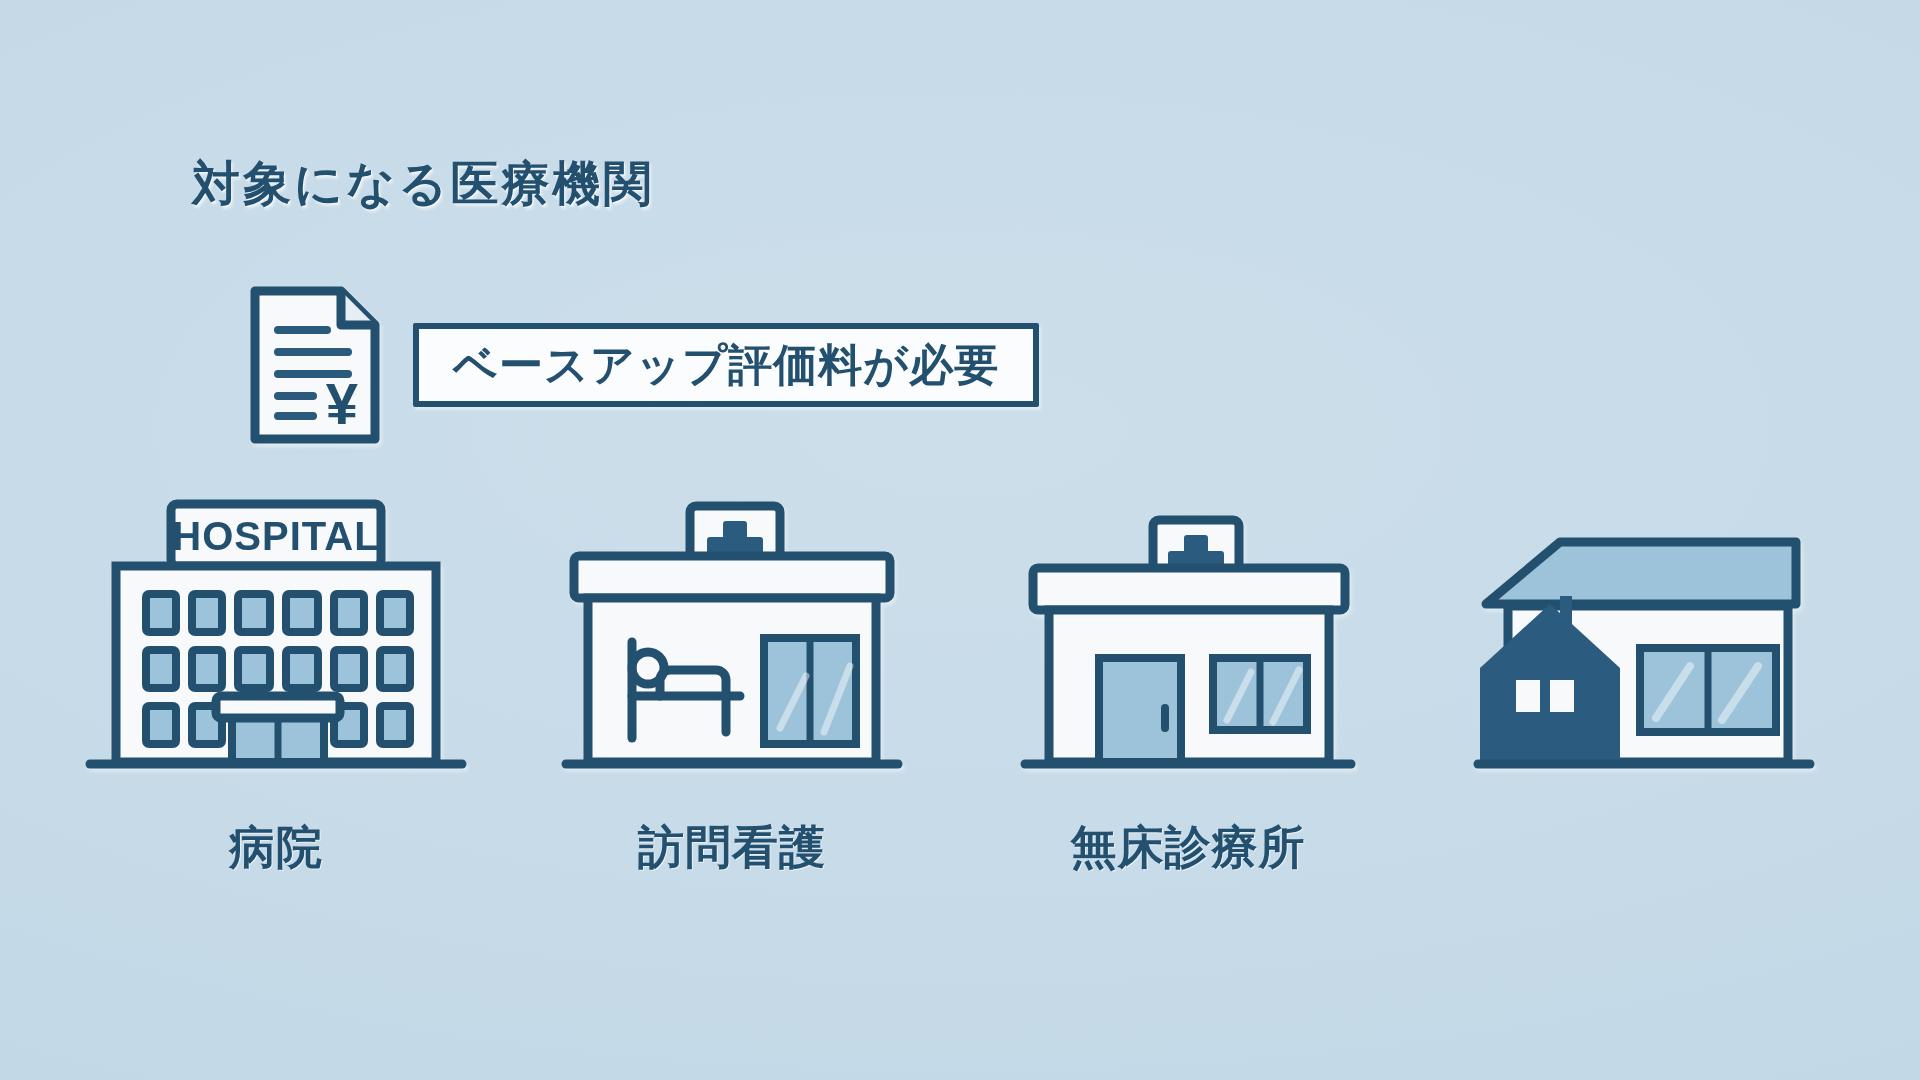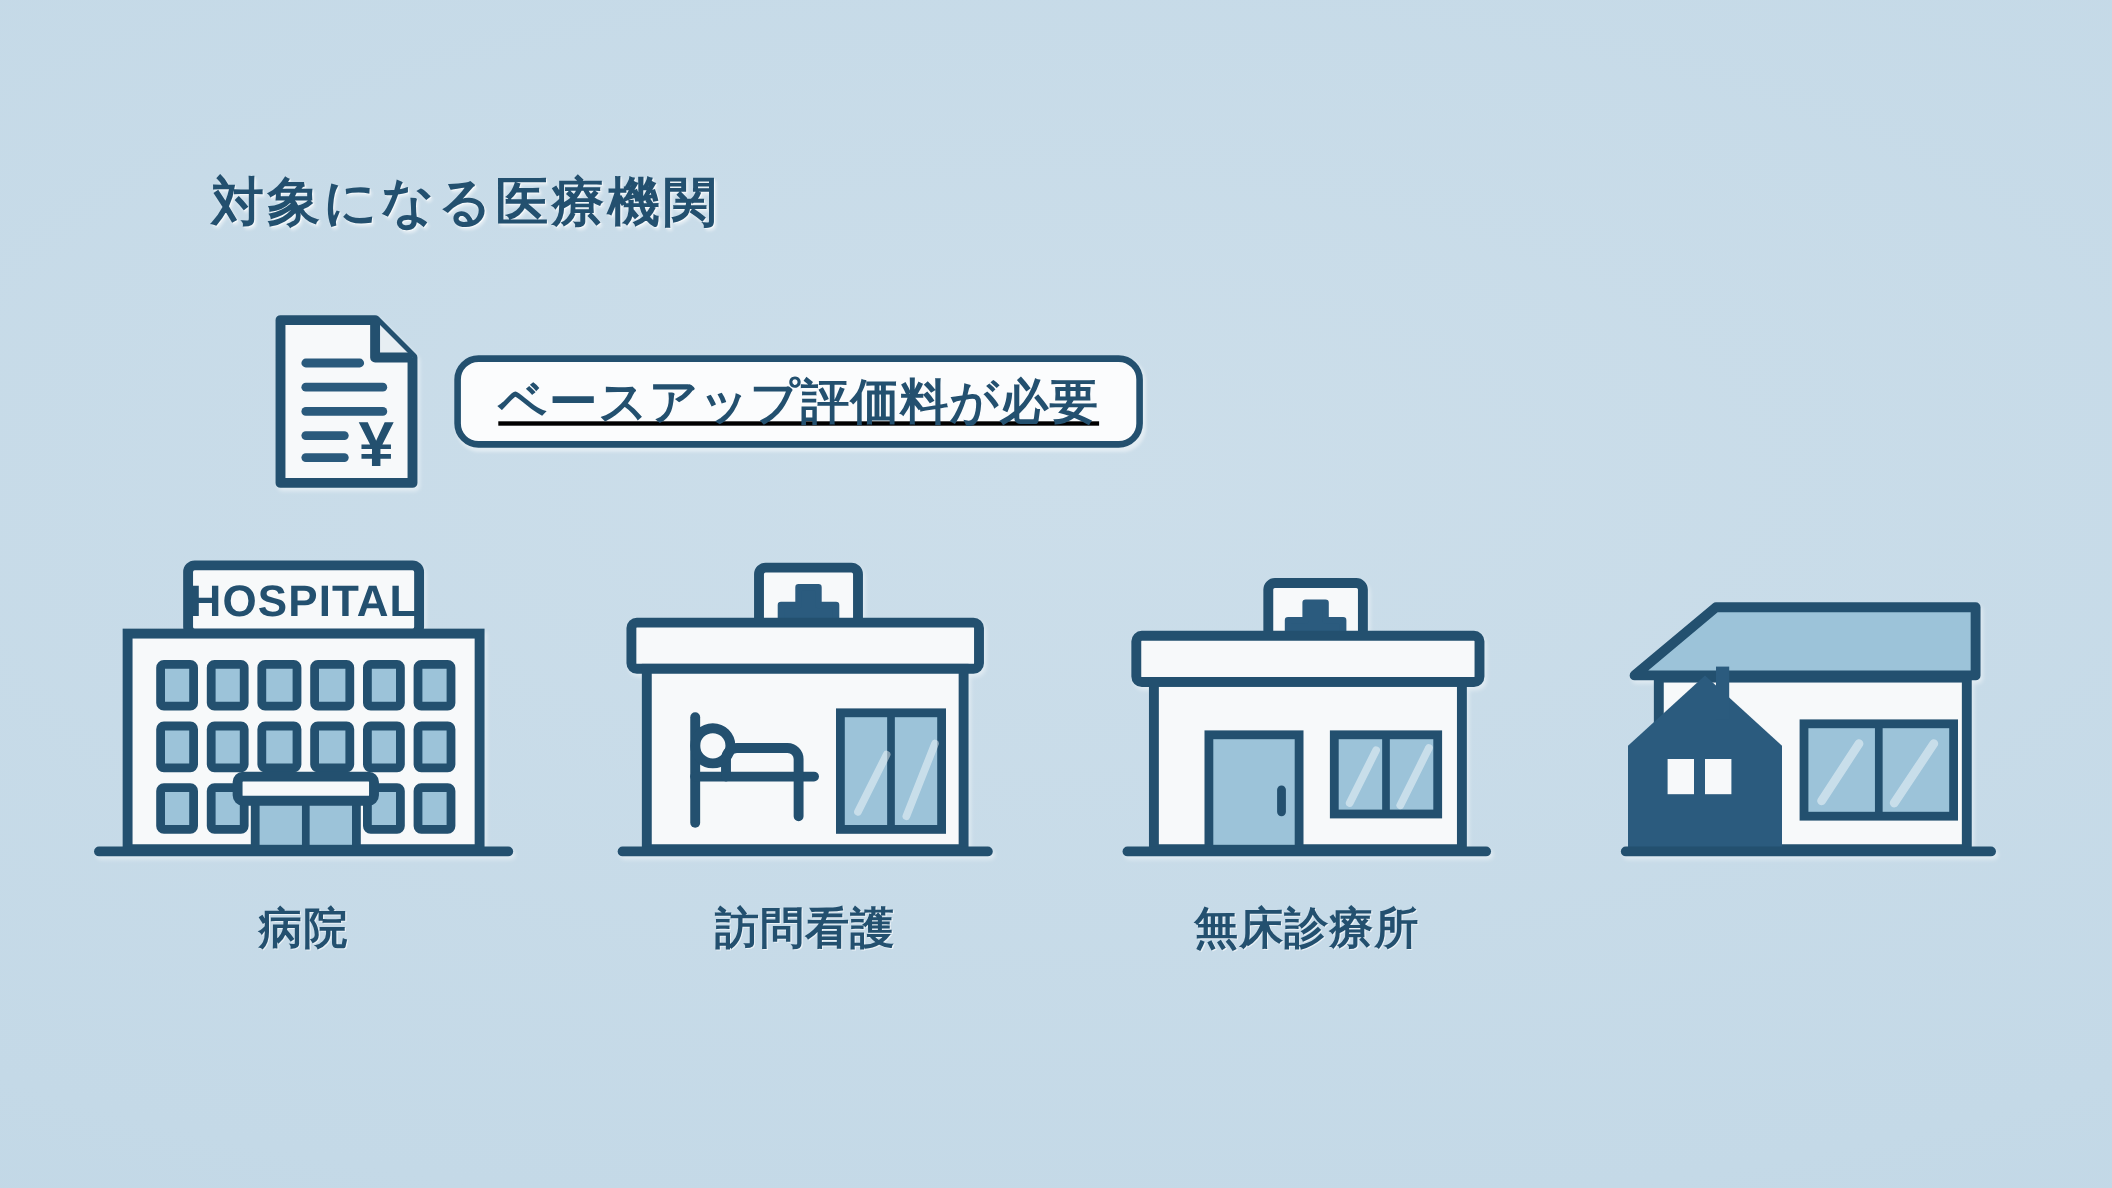--- a/index.html
+++ b/index.html
@@ -52,24 +52,23 @@
     flex: 0 0 auto;
     filter: drop-shadow(2px 3px 2px rgba(255,255,255,.5));
   }
   #badge-pill {
     height: 84px;
     box-sizing: border-box;
     display: flex;
     align-items: center;
     padding: 0 34px;
     border: 6px solid #23506f;
-    border-radius: 22px;
+    border-radius: 2px;
     background: #fbfcfd;
     box-shadow: 2px 3px 3px rgba(255,255,255,.45);
-    text-decoration: underline;
   }
   #badge-pill .txt {
     font-size: 44px;
     font-weight: bold;
     color: #23506f;
     letter-spacing: 1px;
     white-space: nowrap;
   }
 
   
@@ -85,28 +84,27 @@
   }
   .card {
     width: 420px;
     display: flex;
     flex-direction: column;
     align-items: center;
   }
   .art {
     height: 310px;
     display: flex;
-    align-items: flex-end;
     justify-content: center;
     filter: drop-shadow(2px 3px 2px rgba(255,255,255,.45));
   }
   .caption {
     margin-top: 22px;
     text-align: center;
-    font-size: 40px;
+    font-size: 46px;
     font-weight: bold;
     color: #23506f;
     line-height: 1.12;
     letter-spacing: 1px;
     text-shadow: 1px 1px 0 rgba(255,255,255,.6);
   }
   .caption .l2 { display: block; }
 </style>
 </head>
 <body>

